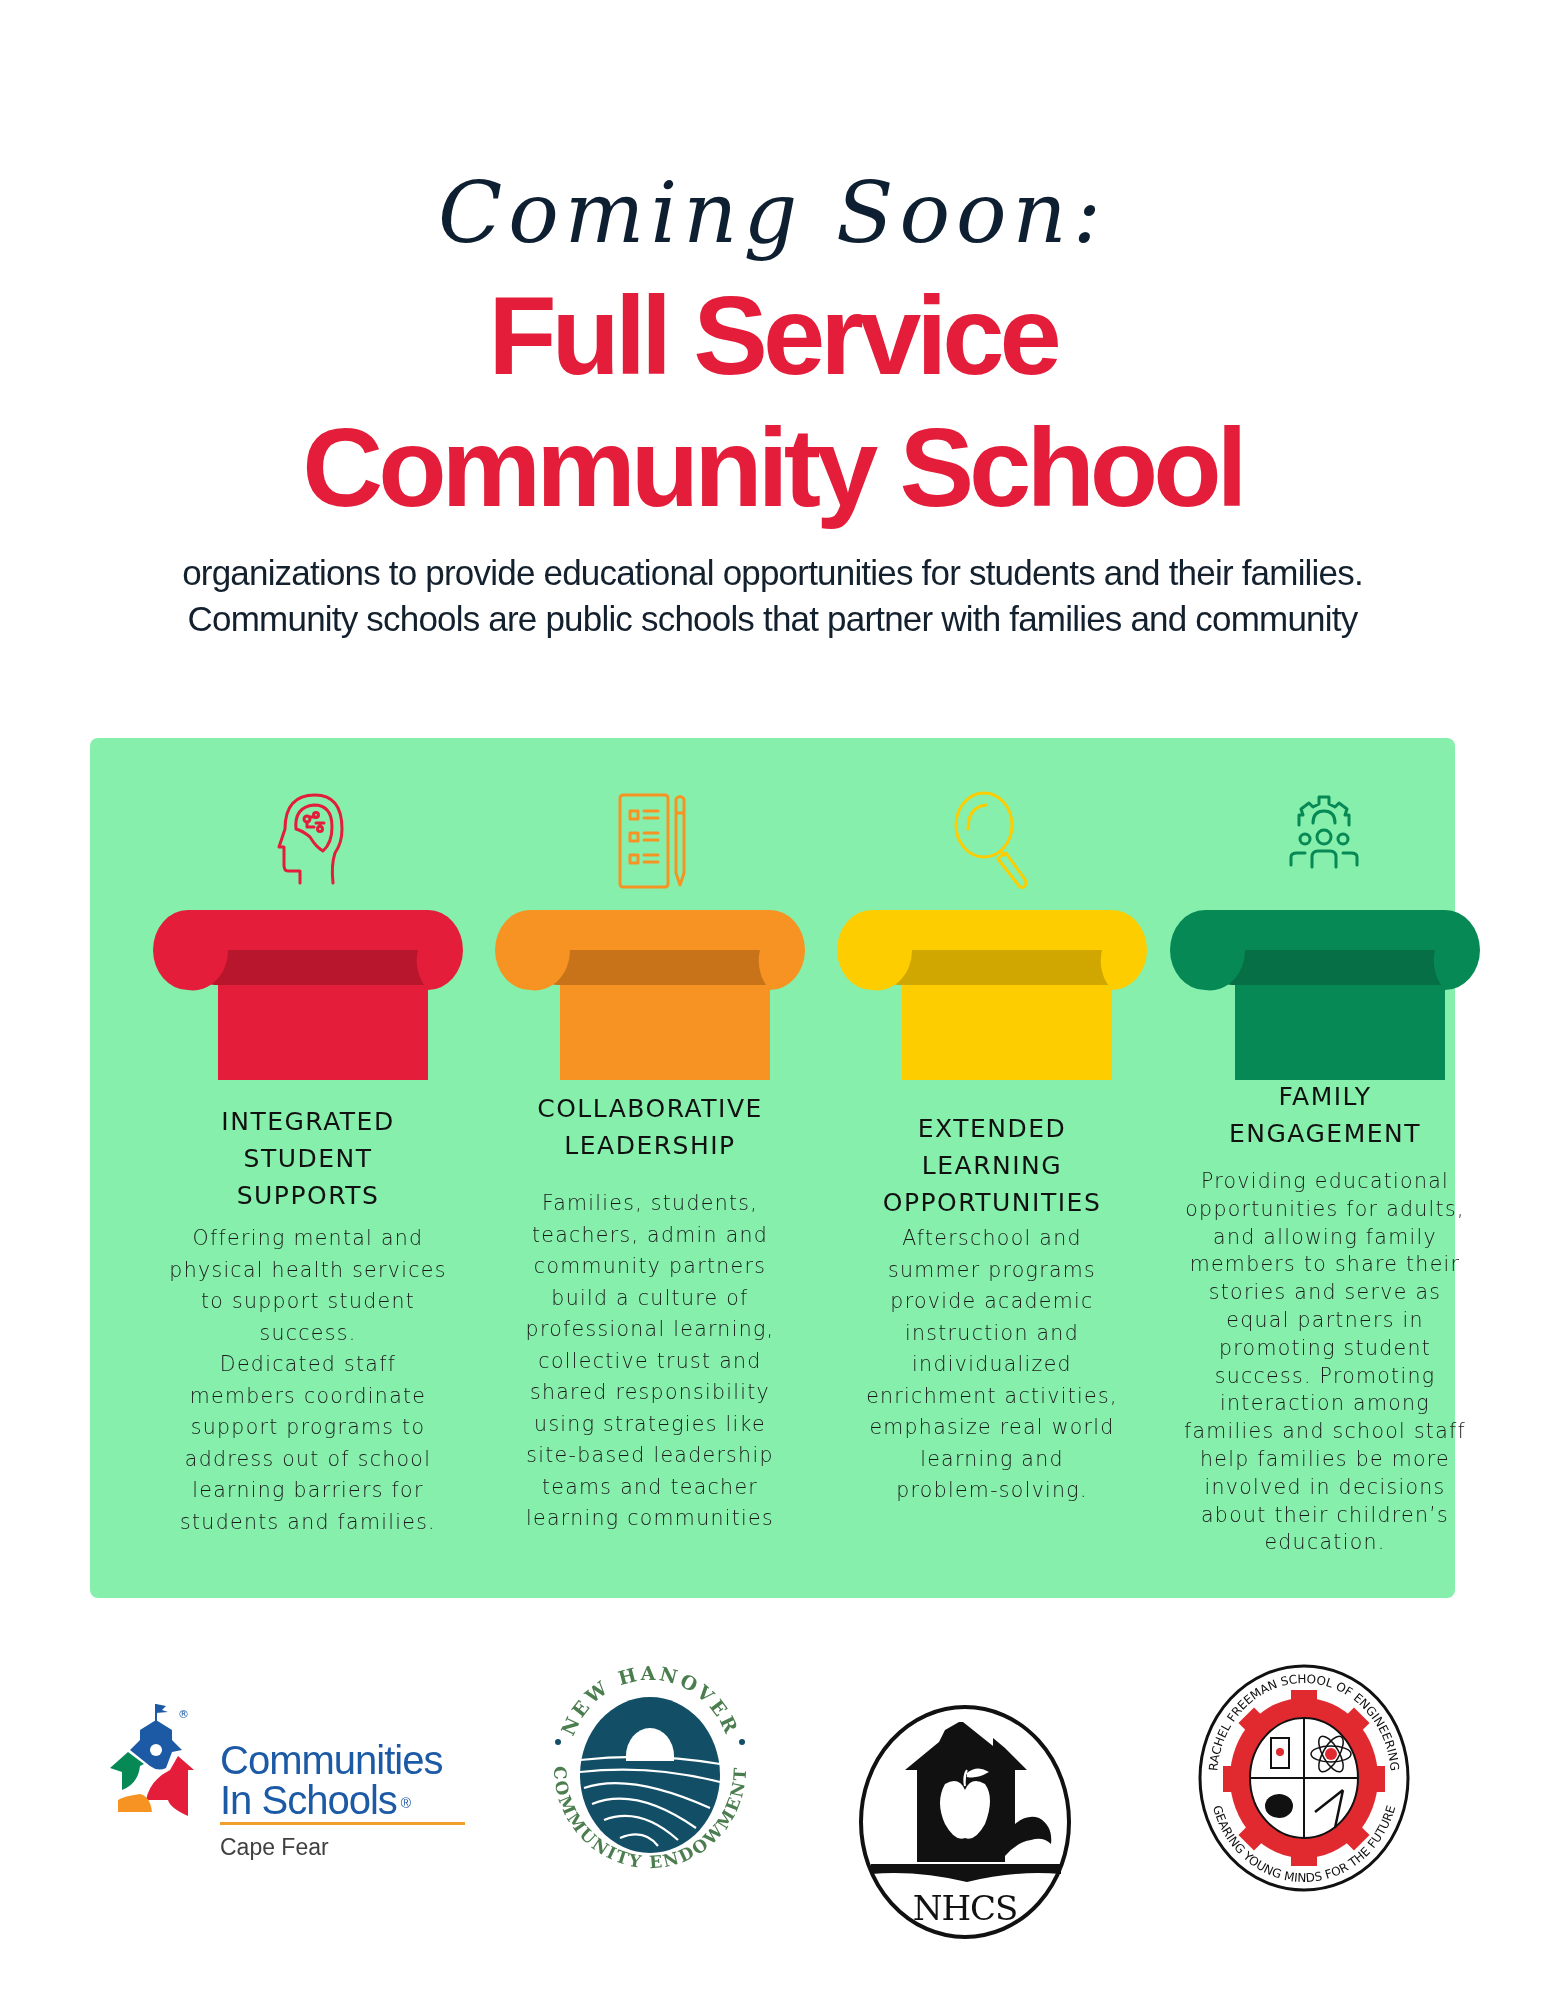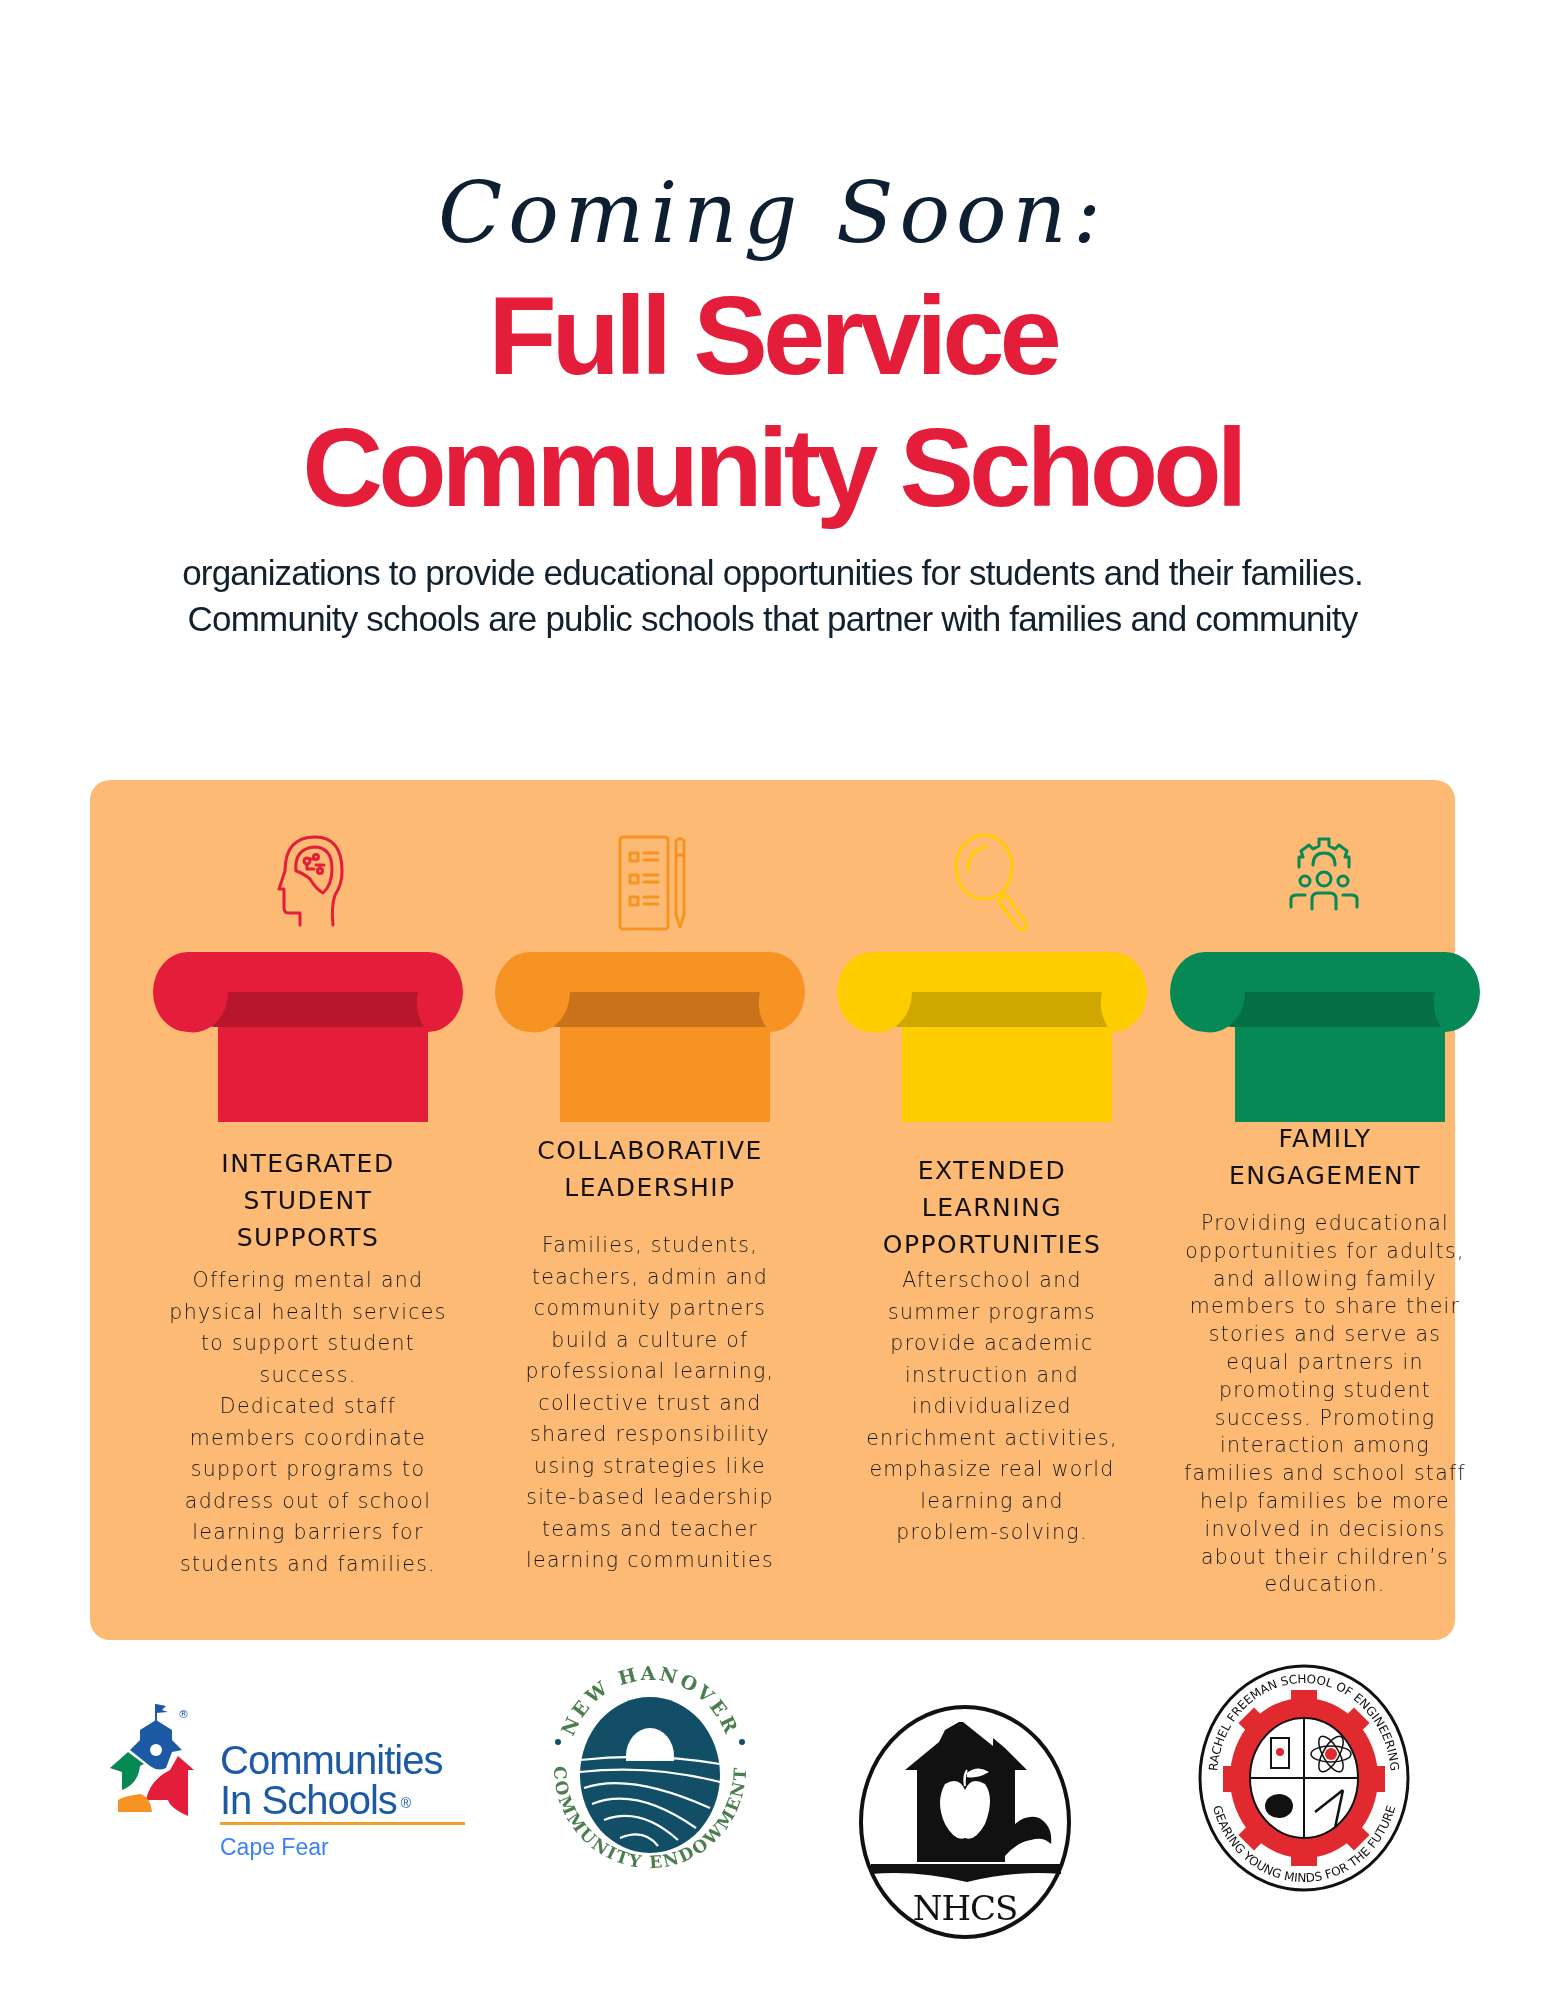--- a/index.html
+++ b/index.html
@@ -20,22 +20,22 @@
   .title-main.l2 { top: 412px; }
 
   .intro {
     position: absolute; left: 0; top: 550px; width: 1545px; text-align: center;
     font-family: "Liberation Sans", sans-serif; font-size: 35px; line-height: 46px;
     color: #13202d; letter-spacing: -0.8px;
   }
   .intro div { white-space: nowrap; }
 
   .panel {
-    position: absolute; left: 90px; top: 780px; width: 1365px; height: 860px;
-    background: #fdba74; border-radius: 20px;
+    position: absolute; left: 90px; top: 738px; width: 1365px; height: 860px;
+    background: #86efac; border-radius: 8px;
   }
 
   .pillar-col { position: absolute; top: 0; width: 320px; }
   .icon-wrap { position: absolute; left: 0; width: 320px; height: 110px; top: 45px; display:flex; justify-content:center; }
   .column-graphic { position: absolute; left: 0; top: 172px; width: 320px; height: 170px; }
 
   .pillar-heading {
     position: absolute; left: 0; width: 320px; text-align: center;
     font-family: "DejaVu Sans", sans-serif; font-size: 25px; line-height: 37px;
     letter-spacing: 1.5px; color: #111;
@@ -50,21 +50,21 @@
   .logos { position: absolute; left: 0; top: 1640px; width: 1545px; height: 300px; }
 
   .cis { position: absolute; left: 110px; top: 60px; width: 380px; height: 200px; }
   .cis-name {
     position: absolute; left: 110px; font-family: "Liberation Sans", sans-serif;
     color: #1d5aa6; font-size: 40px; line-height: 40px; letter-spacing: -1px; white-space: nowrap;
   }
   .cis-rule { position: absolute; left: 110px; top: 122px; width: 245px; height: 3px; background: #f2a02d; }
   .cis-sub {
     position: absolute; left: 110px; top: 134px; font-family: "Liberation Sans", sans-serif;
-    color: #3b82f6; font-size: 23px;
+    color: #404040; font-size: 23px;
   }
   .logo-circ { position: absolute; }
 </style>
 </head>
 <body>
 
 <div class="title-script">Coming Soon:</div>
 <div class="title-main l1">Full Service</div>
 <div class="title-main l2">Community School</div>
 

